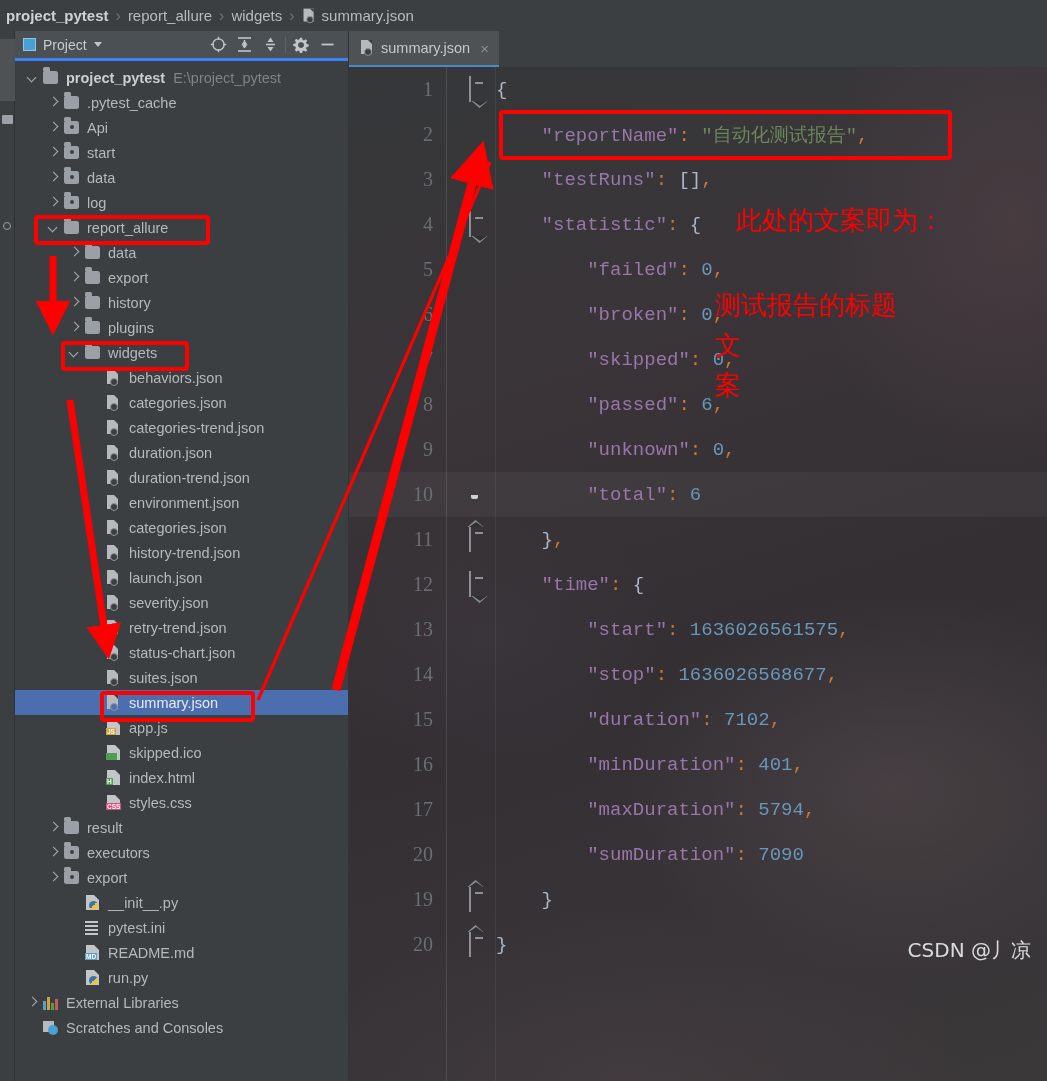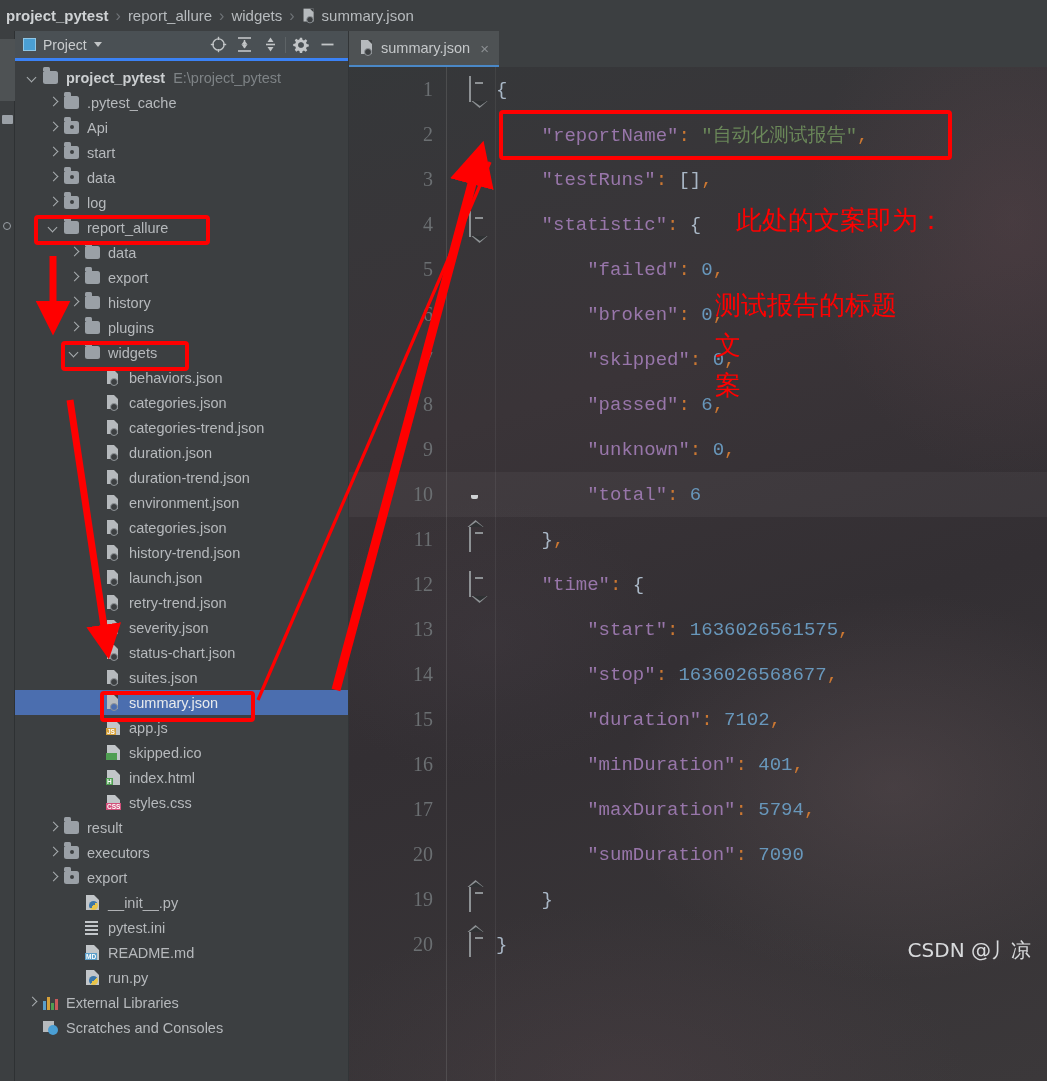--- a/index.html
+++ b/index.html
@@ -483,30 +483,30 @@
           </span>
           <span class="lbl">launch.json</span>
         </div>
         <div class="row">
           <span style="display:inline-block;width:75px"></span>
           <span class="arrow"></span>
           <span class="ficon json-ic">
             <span class="sheet"></span>
             <span class="gear"></span>
           </span>
+          <span class="lbl">severity.json</span>
+        </div>
+        <div class="row">
+          <span style="display:inline-block;width:75px"></span>
+          <span class="arrow"></span>
+          <span class="ficon json-ic">
+            <span class="sheet"></span>
+            <span class="gear"></span>
+          </span>
           <span class="lbl">retry-trend.json</span>
-        </div>
-        <div class="row">
-          <span style="display:inline-block;width:75px"></span>
-          <span class="arrow"></span>
-          <span class="ficon json-ic">
-            <span class="sheet"></span>
-            <span class="gear"></span>
-          </span>
-          <span class="lbl">severity.json</span>
         </div>
         <div class="row">
           <span style="display:inline-block;width:75px"></span>
           <span class="arrow"></span>
           <span class="ficon json-ic">
             <span class="sheet"></span>
             <span class="gear"></span>
           </span>
           <span class="lbl">status-chart.json</span>
         </div>

